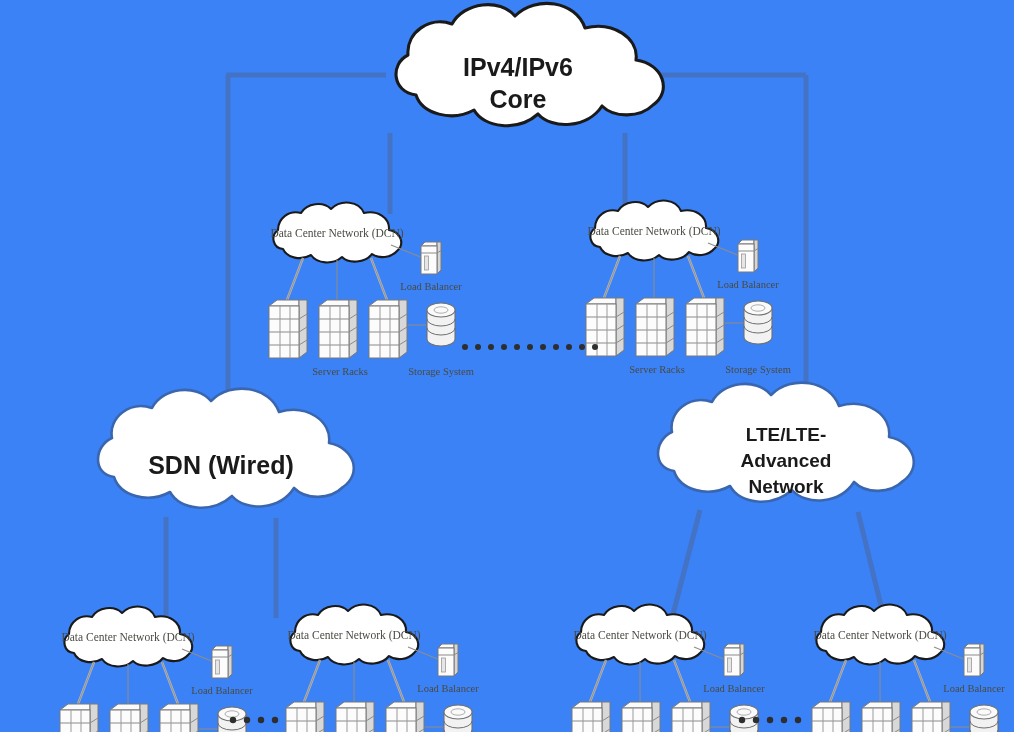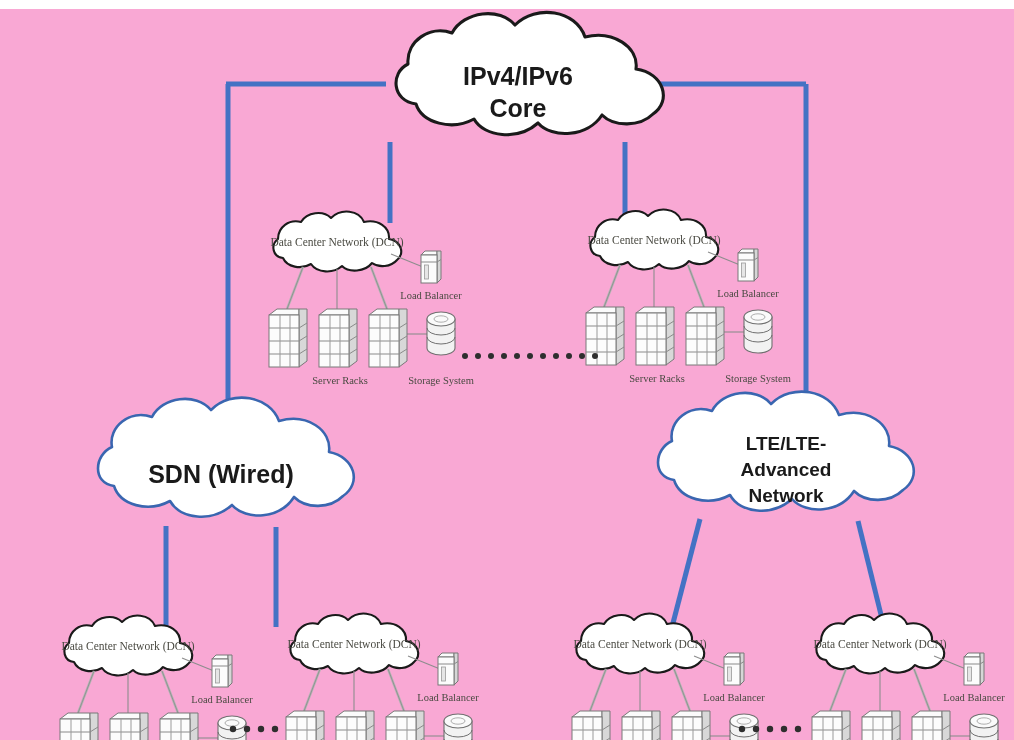--- a/index.html
+++ b/index.html
@@ -7,23 +7,22 @@
     padding: 0;
     background: #ffffff;
   }
   body {
     font-family: "Liberation Sans", sans-serif;
   }
   #canvas {
     position: relative;
     width: 1014px;
     height: 732px;
-    background: #f9a8d4;
+    background: #3b82f6;
     overflow: hidden;
-    margin-top: 9px;
   }
   #diagram-svg {
     position: absolute;
     left: 0;
     top: 0;
     width: 1014px;
     height: 740px;
   }
   .cloud-label-major {
     font-family: "Liberation Sans", sans-serif;

